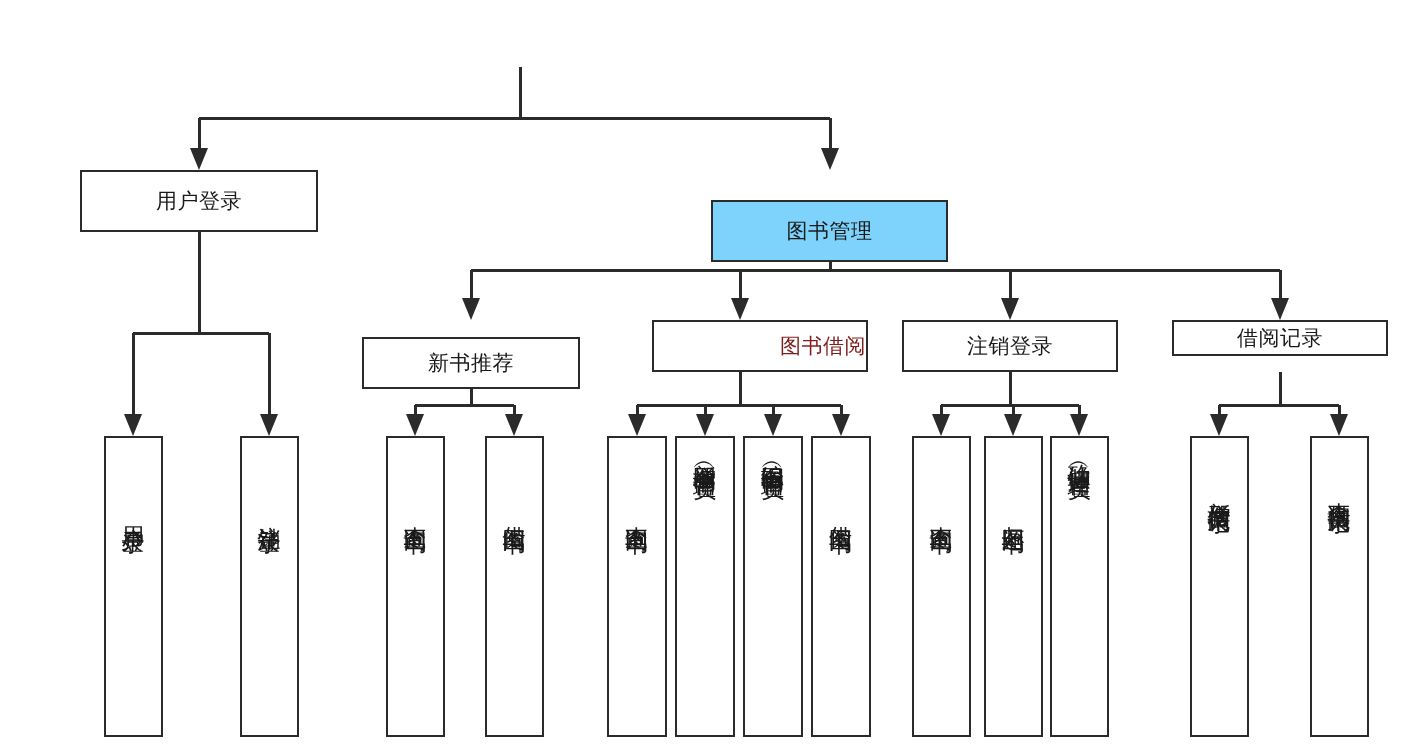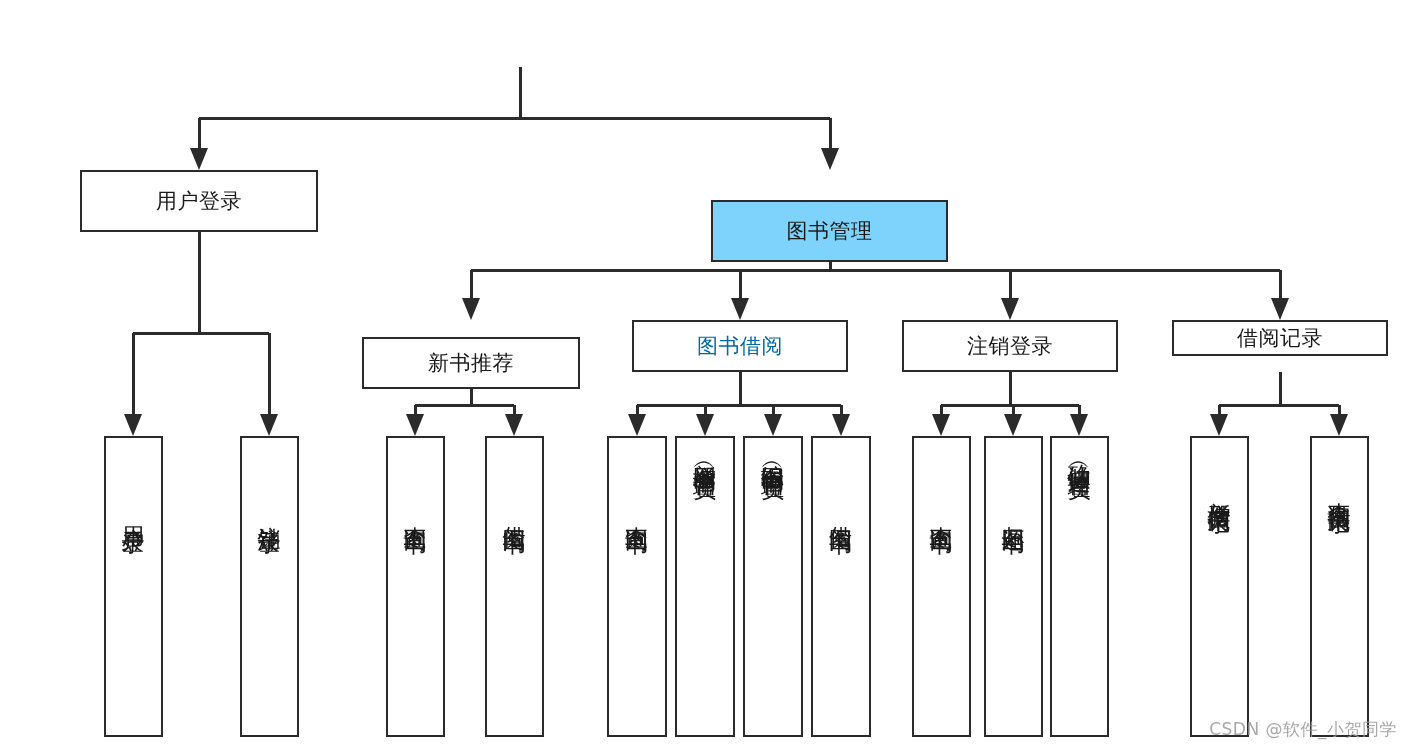--- a/index.html
+++ b/index.html
@@ -138,21 +138,21 @@
   <div class="node horiz" style="left: 80px; top: 170px; width: 238px; height: 62px; border-color: rgb(43, 43, 43); background: rgb(255, 255, 255); color: rgb(26, 26, 26);">
     <span class="label">用户登录</span>
   </div>
   <div class="node horiz" style="left: 711px; top: 164px; width: 237px; height: 62px; border-color: rgb(43, 43, 43); background: #7dd3fc; color: rgb(26, 26, 26); margin-top: 36px;">
     <span class="label">图书管理</span>
   </div>
 
   <div class="node horiz" style="left: 362px; top: 337px; width: 218px; height: 52px; border-color: rgb(43, 43, 43); background: rgb(255, 255, 255); color: rgb(26, 26, 26);">
     <span class="label">新书推荐</span>
   </div>
-  <div class="node horiz" style="left: 632px; top: 320px; width: 216px; height: 52px; border-color: rgb(43, 43, 43); background: rgb(255, 255, 255); color: #0369a1;">
+  <div class="node horiz" style="left: 652px; top: 320px; width: 216px; height: 52px; border-color: rgb(43, 43, 43); background: rgb(255, 255, 255); color: #7f1d1d; justify-content: flex-end;">
     <span class="label">图书借阅</span>
   </div>
   <div class="node horiz" style="left: 902px; top: 320px; width: 216px; height: 52px; border-color: rgb(43, 43, 43); background: rgb(255, 255, 255); color: rgb(26, 26, 26);">
     <span class="label">注销登录</span>
   </div>
   <div class="node horiz" style="left: 1172px; top: 320px; width: 216px; height: 36px; border-color: rgb(43, 43, 43); background: rgb(255, 255, 255); color: rgb(26, 26, 26);">
     <span class="label">借阅记录</span>
   </div>
 
   <div class="node vert mid" style="left: 104px; top: 436px; width: 59px; height: 301px; border-color: rgb(43, 43, 43); background: rgb(255, 255, 255); color: rgb(26, 26, 26);">
@@ -188,15 +188,14 @@
   <div class="node vert tall" style="left: 1050px; top: 436px; width: 59px; height: 301px; border-color: rgb(43, 43, 43); background: rgb(255, 255, 255); color: rgb(26, 26, 26);">
     <span class="label">确认归还（管理员）</span>
   </div>
   <div class="node vert mid2" style="left: 1190px; top: 436px; width: 59px; height: 301px; border-color: rgb(43, 43, 43); background: rgb(255, 255, 255); color: rgb(26, 26, 26);">
     <span class="label">新增借阅记录</span>
   </div>
   <div class="node vert mid2" style="left: 1310px; top: 436px; width: 59px; height: 301px; border-color: rgb(43, 43, 43); background: rgb(255, 255, 255); color: rgb(26, 26, 26);">
     <span class="label">查询借阅记录</span>
   </div>
 
-  <div id="watermark">CSDN @软件_小贺同学</div>
 
 </div>
 
 </body></html>

